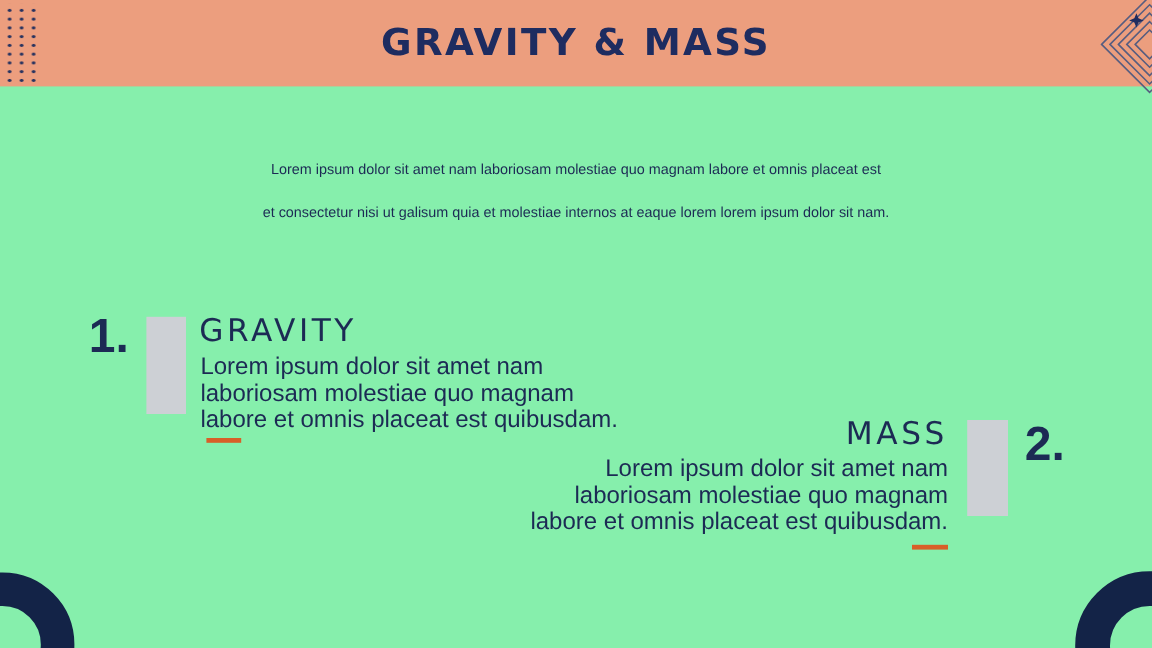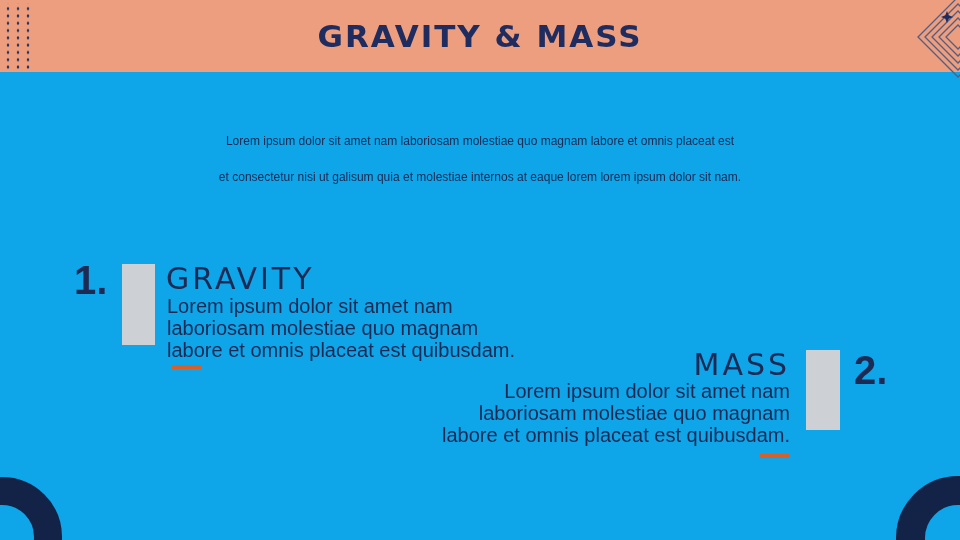--- a/index.html
+++ b/index.html
@@ -1,18 +1,18 @@
 <!DOCTYPE html>
 <html><head>
 <meta charset="utf-8">
 <style>
   html,body{margin:0;padding:0;background:#ffffff;}
   .slide{
     position:relative; width:960px; height:540px; overflow:hidden;
-    background:#0ea5e9; font-family:"Liberation Sans", sans-serif; color:#1C2A54;
+    background:#86efac; font-family:"Liberation Sans", sans-serif; color:#1C2A54;
   }
   
   .band{position:absolute; left:0; top:0; width:960px; height:72px; background:#EC9E7E;}
   .dots{
     position:absolute; left:1px; top:3px; width:29px; height:69px;
     background-image:radial-gradient(circle, #28335f 1.3px, rgba(0,0,0,0) 1.6px);
     background-size:10px 7.3px; background-position:2px 2px;
   }
   .title{
     position:absolute; left:0; top:0; width:960px; height:72px;
@@ -24,21 +24,21 @@
   
   .intro{position:absolute; left:30px; top:123px; width:900px; text-align:center;}
   .intro div{font-size:12px; line-height:36px; white-space:nowrap;}
   
   .num{
     position:absolute; font-size:40px; line-height:40px; font-weight:600;
     color:#1C2A54; font-family:"Liberation Sans", sans-serif;
   }
   .grayrect{position:absolute; background:#CDD0D5;}
   .sec-head{
-    position:absolute; font-family:"DejaVu Sans", sans-serif; font-size:30px;
+    position:absolute; font-family:"DejaVu Sans", sans-serif; font-size:26px;
     letter-spacing:3px; color:#1C2A54; white-space:nowrap;
   }
   .sec-body{position:absolute; font-size:20px; line-height:22px;}
   .sec-body div{white-space:nowrap;}
   .sec-body.right div{text-align:right;}
   .underline{position:absolute; height:4px; background:#D85F28;}
   
   .ring{position:absolute; border-radius:50%; border-style:solid; border-color:#132347;}
   .ring.left{left:-58px; top:477px; width:64px; height:64px; border-width:28px;}
   .ring.right{left:896px; top:476px; width:66px; height:66px; border-width:29px;}

